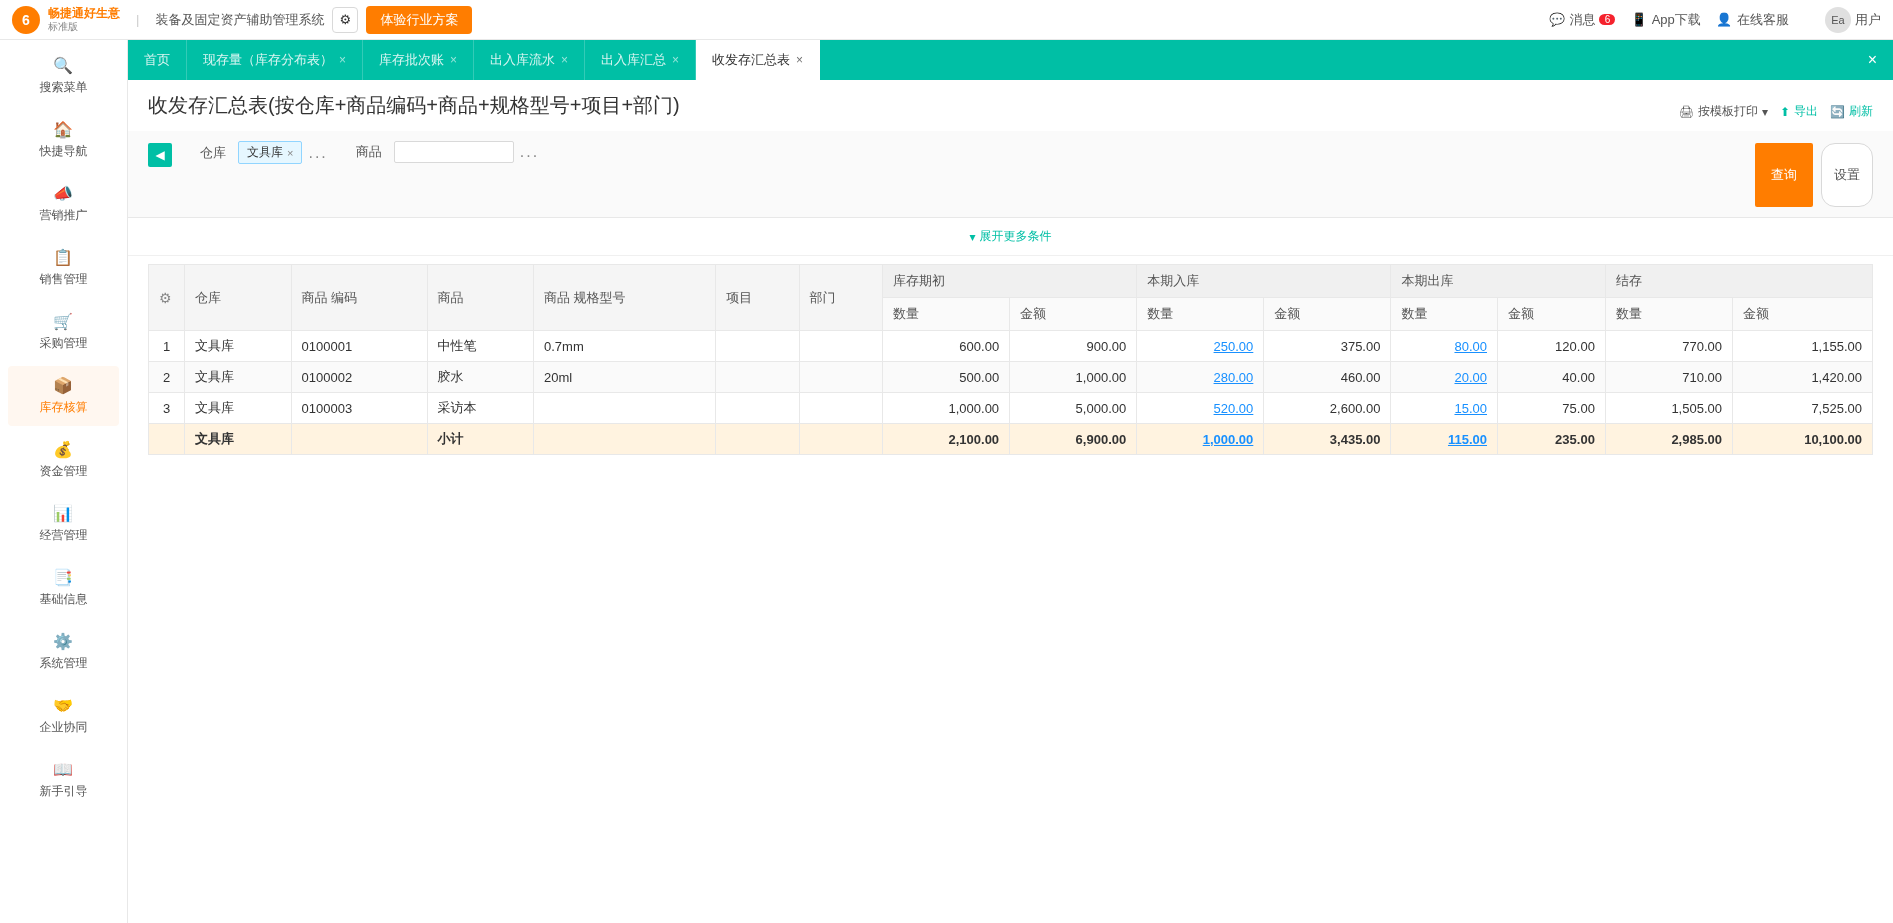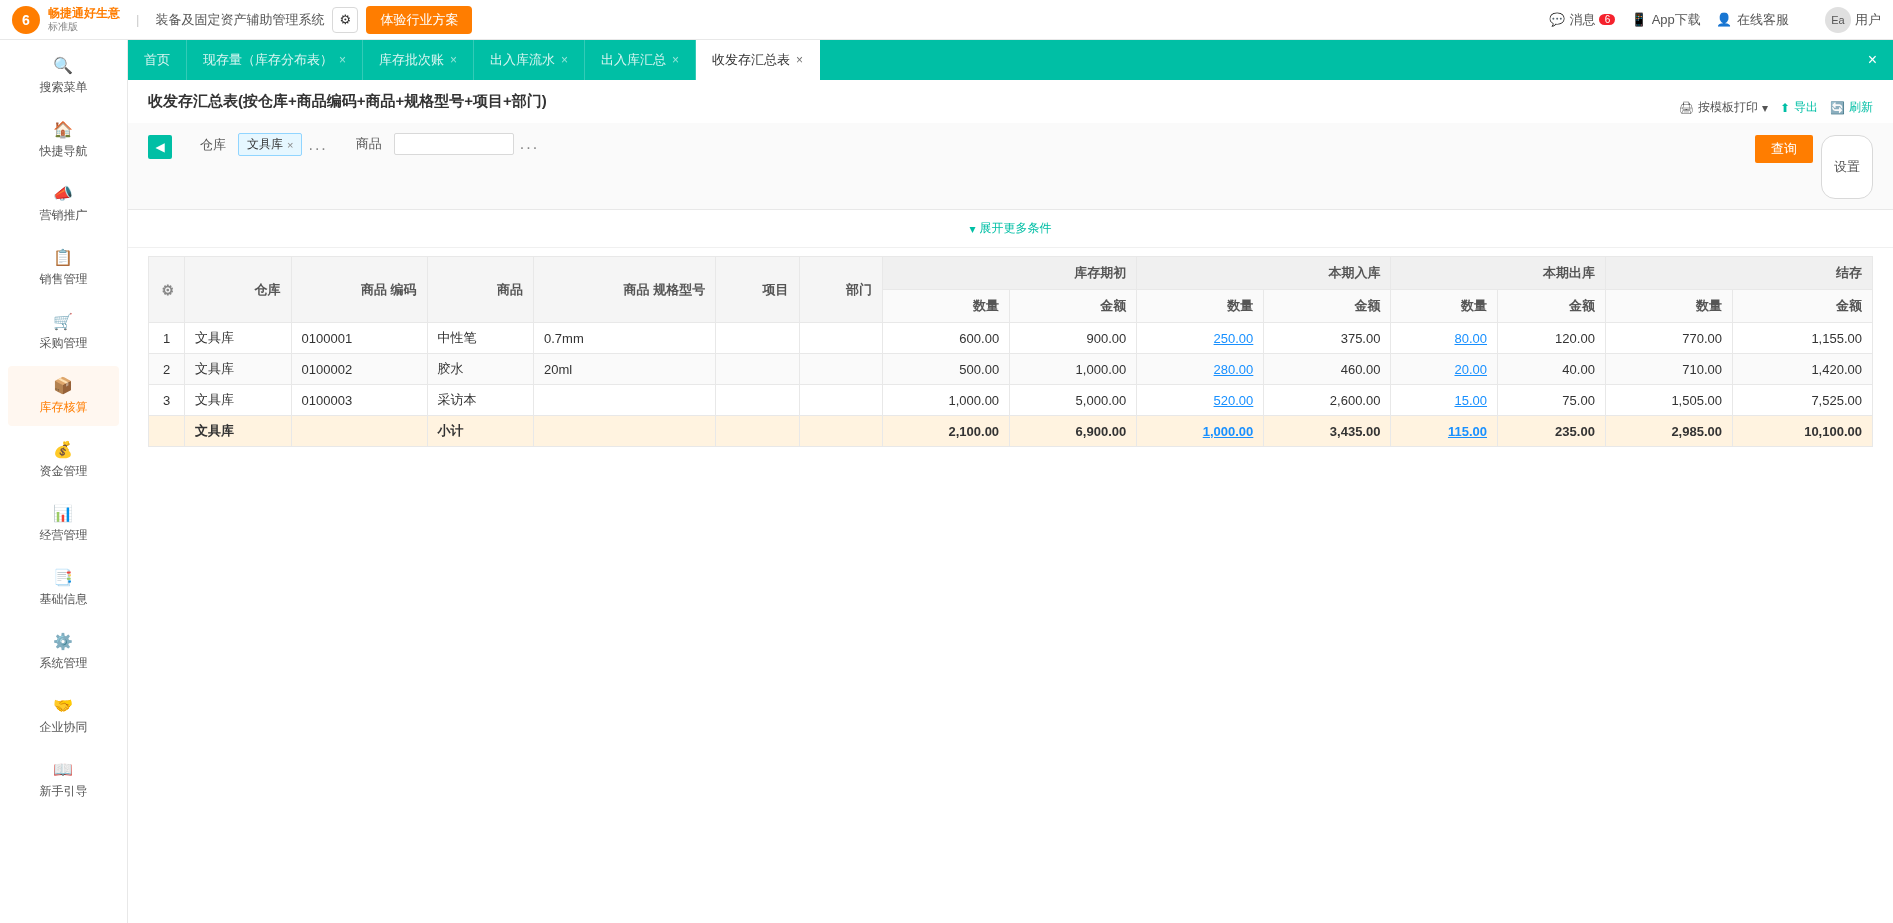--- a/index.html
+++ b/index.html
@@ -30,44 +30,44 @@
 
     
     .tab-bar { height: 40px; background: #00bfa5; display: flex; align-items: center; padding: 16px 0; gap: 0; }
     .tab-item { display: flex; align-items: center; padding: 0 16px; height: 40px; cursor: pointer; color: rgba(255,255,255,0.85); font-size: 13px; gap: 6px; border-right: 1px solid rgba(255,255,255,0.2); }
     .tab-item.active { background: #fff; color: #333; }
     .tab-close { font-size: 12px; color: inherit; opacity: 0.7; }
     .tab-bar-close { margin-left: auto; padding: 0 16px; color: #fff; cursor: pointer; font-size: 16px; }
 
     
     .page-content { flex: 1; background: #fff; overflow: auto; padding: 0; }
-    .page-title { font-size: 15px; font-weight: bold; color: #333; margin-bottom: 12px; }
+    .page-title { font-size: 20px; font-weight: normal; color: #333; margin-bottom: 12px; }
 
     
     .filter-bar { display: flex; align-items: flex-start; padding: 10px 20px; background: #fafafa; border-bottom: 1px solid #e8e8e8; gap: 12px; flex-wrap: wrap; }
     .filter-toggle { width: 24px; height: 24px; background: #00bfa5; color: #fff; border-radius: 2px; display: flex; align-items: center; justify-content: center; cursor: pointer; font-size: 12px; margin-top: 2px; }
     .filter-section { display: flex; flex-direction: column; gap: 4px; }
     .filter-row { display: flex; align-items: center; gap: 6px; }
     .date-btn { padding: 2px 8px; border: 1px solid #d9d9d9; border-radius: 2px; cursor: pointer; font-size: 12px; background: #fff; color: #555; }
     .date-btn.active { background: #ff7d00; color: #fff; border-color: #ff7d00; }
     .date-range { font-size: 12px; color: #888; }
     .warehouse-tag { display: flex; align-items: center; gap: 4px; background: #e6f7ff; border: 1px solid #91d5ff; border-radius: 2px; padding: 2px 8px; font-size: 12px; color: #333; }
     .tag-close { cursor: pointer; color: #888; font-size: 11px; }
     .filter-dots { color: #888; cursor: pointer; font-size: 16px; letter-spacing: 2px; }
     .filter-input { border: 1px solid #d9d9d9; border-radius: 2px; padding: 3px 8px; font-size: 12px; width: 120px; }
     .expand-btn { display: flex; align-items: center; gap: 4px; color: #00bfa5; cursor: pointer; font-size: 12px; padding: 4px 0; }
     .filter-actions { display: flex; align-items: flex-start; margin-left: auto; gap: 8px; padding-top: 2px; }
-    .btn-query { background: #ff7d00; color: #fff; border: none; border-radius: 2px; padding: 5px 16px; cursor: pointer; font-size: 13px; }
+    .btn-query { background: #ff7d00; color: #fff; border: none; border-radius: 2px; padding: 23px 16px; cursor: pointer; font-size: 13px; }
     .btn-setting { background: #fff; color: #555; border: 1px solid #d9d9d9; border-radius: 14px; padding: 22px 12px; cursor: pointer; font-size: 13px; }
 
     
     .table-wrap { padding: 0 20px; }
     table { width: 100%; border-collapse: collapse; font-size: 13px; }
     thead tr { background: #f5f5f5; }
-    th { border: 1px solid #e8e8e8; padding: 7px 10px; text-align: right; font-weight: bold; color: #555; white-space: nowrap; }
+    th { border: 1px solid #e8e8e8; padding: 7px 10px; text-align: left; font-weight: normal; color: #555; white-space: nowrap; }
     td { border: 1px solid #e8e8e8; padding: 6px 10px; text-align: right; color: #333; white-space: nowrap; }
     td.center { text-align: center; }
     td.left { text-align: left; }
     tr:nth-child(even) { background: #fafafa; }
     tr.subtotal { background: #fff3e0; font-weight: bold; }
 
     
     .th-group { background: #f0f0f0; }
 
     

